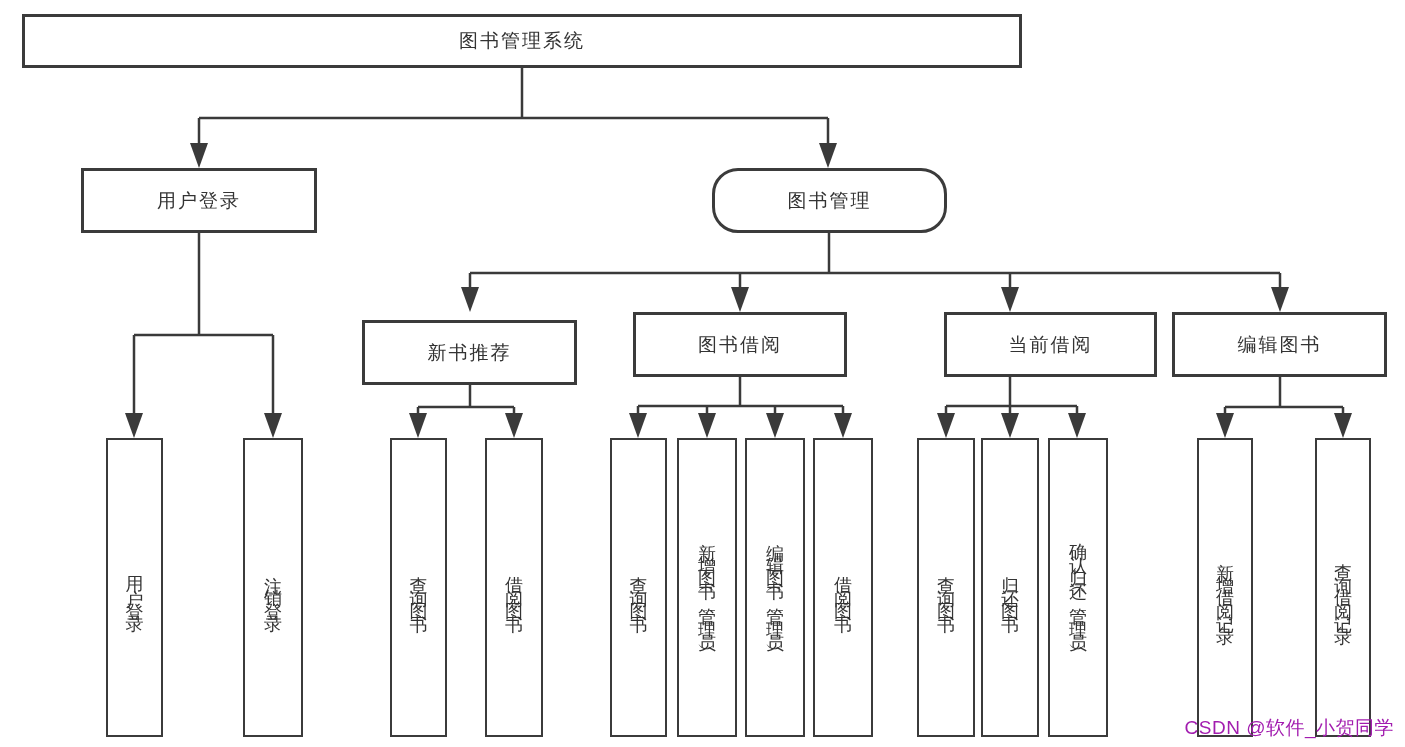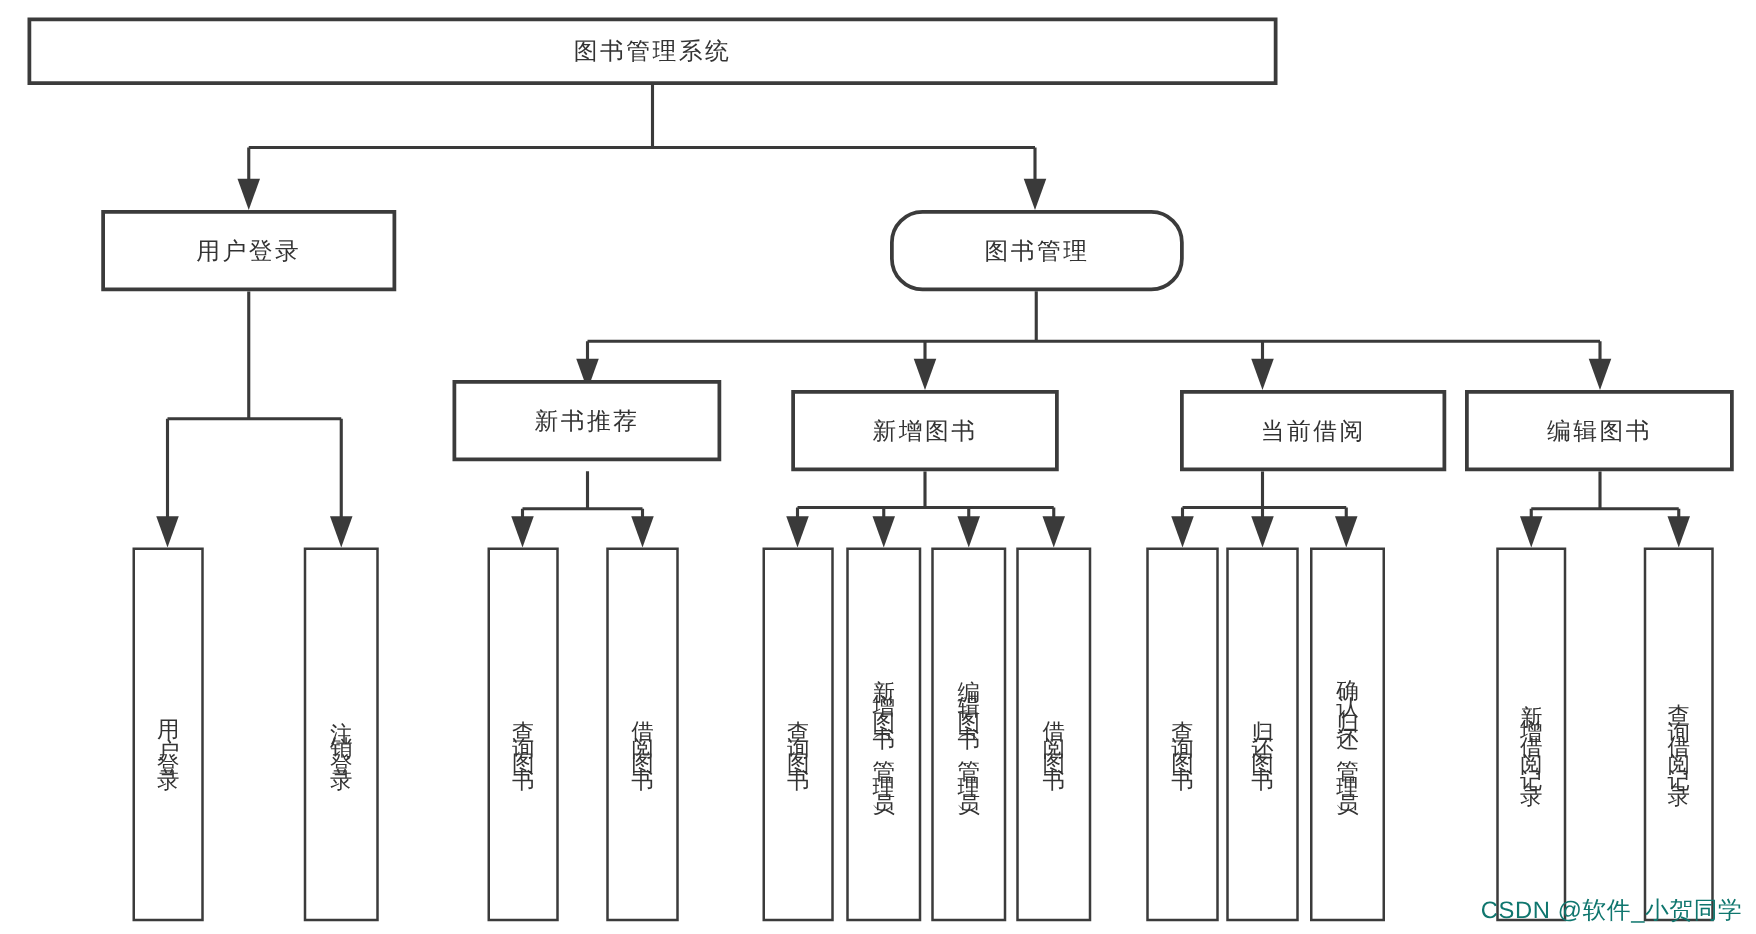--- a/index.html
+++ b/index.html
@@ -37,21 +37,21 @@
     letter-spacing: 13px;
     color: #333333;
     line-height: 1;
     white-space: nowrap;
   }
   .watermark {
     position: absolute;
     right: 11px;
     bottom: 6px;
     font-size: 19px;
-    color: #0f766e;
+    color: #a21caf;
     z-index: 3;
     letter-spacing: 0.5px;
   }
 </style>
 </head>
 <body>
 
 <div class="canvas">
 
   <svg class="wires" width="1405" height="747" viewBox="0 0 1405 747" aria-hidden="true">
@@ -121,22 +121,22 @@
       <polygon points="1225,438 1216,413 1234,413"></polygon>
       <polygon points="1343,438 1334,413 1352,413"></polygon>
     </g>
   </svg>
 
   <div class="node" style="left:22px; top:14px; width:1000px; height:54px;">图书管理系统</div>
 
   <div class="node" style="left:81px; top:168px; width:236px; height:65px;">用户登录</div>
   <div class="node" style="left:712px; top:168px; width:235px; height:65px;border-radius:26px;">图书管理</div>
 
-  <div class="node" style="left:362px; top:304px; width:215px; height:65px;">新书推荐</div>
-  <div class="node" style="left:633px; top:312px; width:214px; height:65px;">新增图书</div>
+  <div class="node" style="left:362px; top:320px; width:215px; height:65px;">新书推荐</div>
+  <div class="node" style="left:633px; top:312px; width:214px; height:65px;">图书借阅</div>
   <div class="node" style="left:944px; top:312px; width:213px; height:65px;">当前借阅</div>
   <div class="node" style="left:1172px; top:312px; width:215px; height:65px;">编辑图书</div>
 
   <div class="node leaf" style="left:106px; top:438px; width:57px; height:299px;">
     <span class="vtext">用户登录</span>
   </div>
   <div class="node leaf" style="left:243px; top:438px; width:60px; height:299px;">
     <span class="vtext">注销登录</span>
   </div>
 

